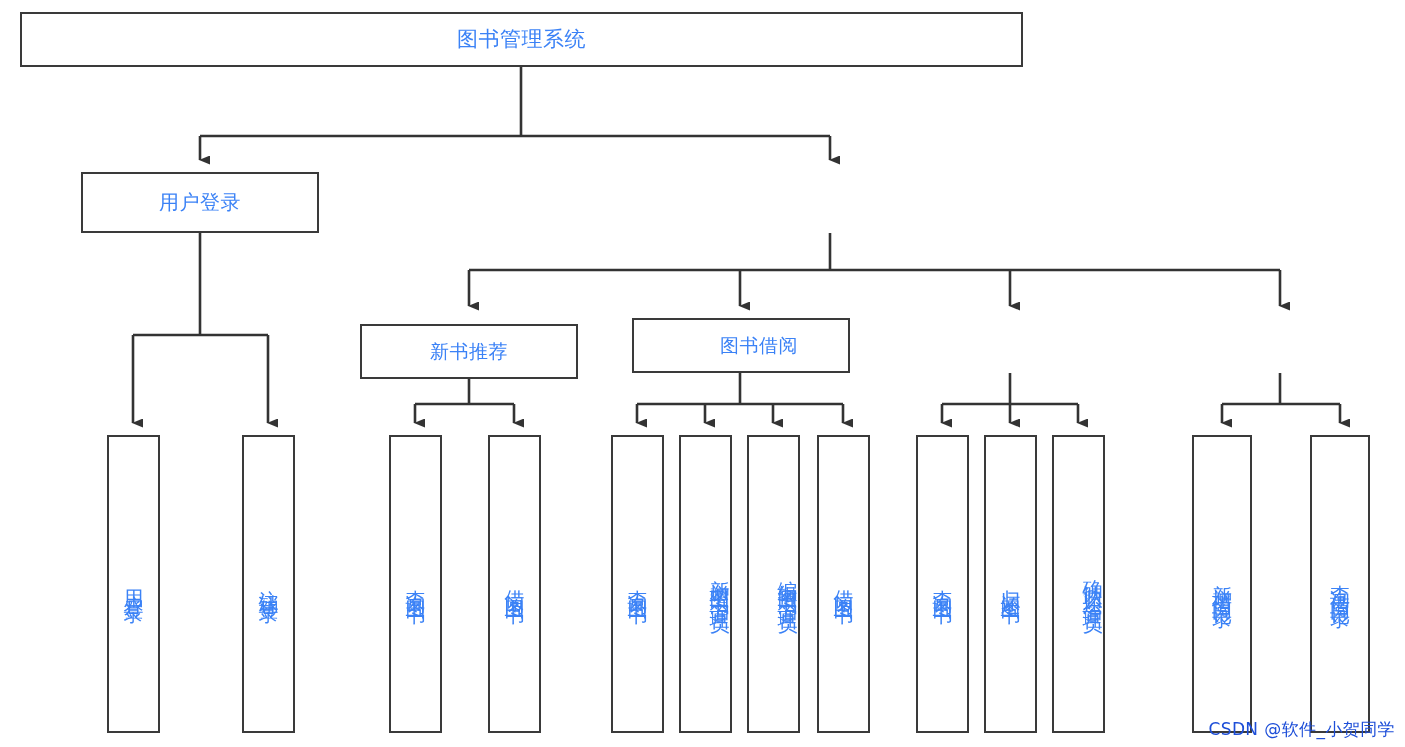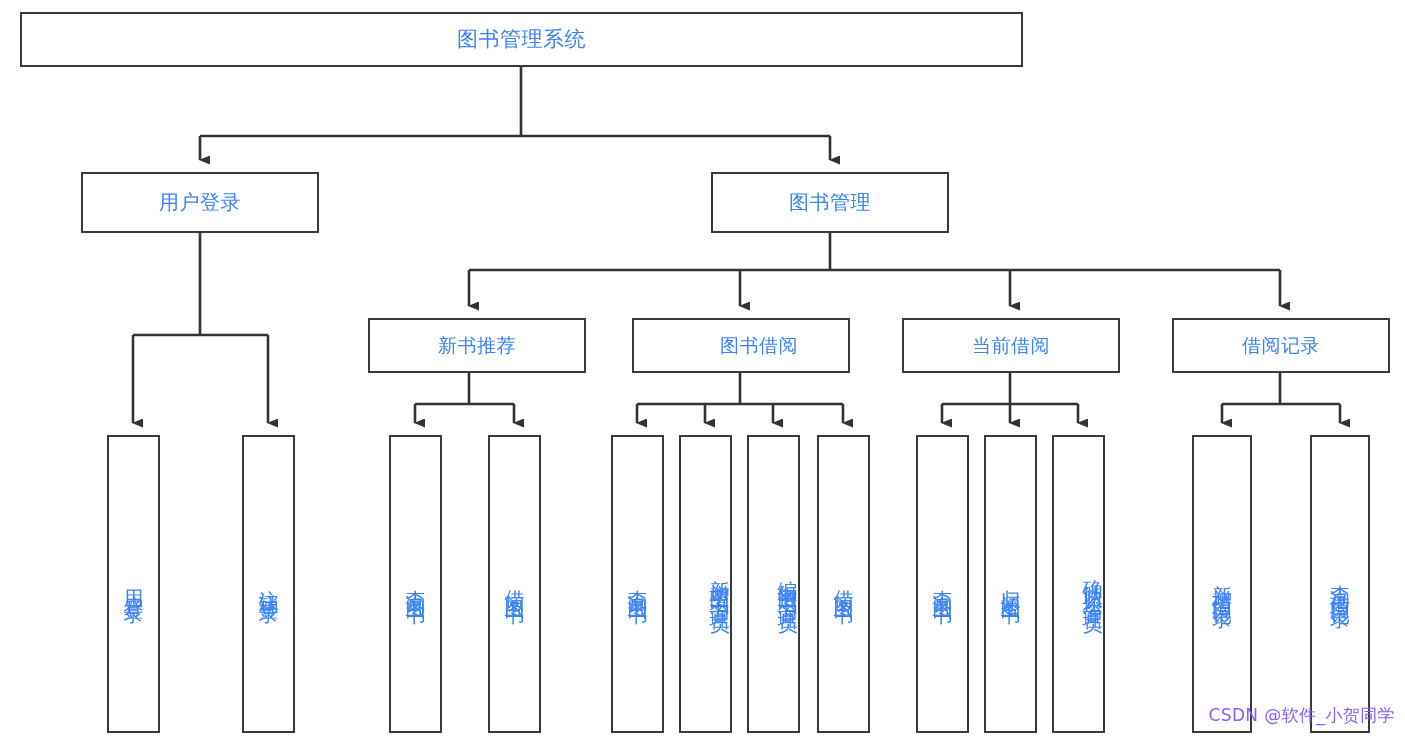--- a/index.html
+++ b/index.html
@@ -62,21 +62,21 @@
   #node-user-login { left: 81px;  top: 172px; }
   #node-book-mgmt  { left: 711px; top: 172px; }
 
   
   .node-l2 {
     width: 218px;
     height: 55px;
     top: 318px;
   }
   .node-l2 .node-label { font-size: 19px; }
-  #node-new-book-rec { left: 368px; }
+  #node-new-book-rec { left: 360px; margin-top: 6px; }
   #node-book-borrow  { left: 632px; padding-left: 36px; }
   #node-current-loan { left: 902px; }
   #node-loan-record  { left: 1172px; }
 
   
   .node-leaf {
     top: 435px;
     height: 298px;
     align-items: flex-start;
     padding-top: 0;
@@ -100,23 +100,23 @@
     padding-top: 4px;
     box-sizing: border-box;
   }
   .leaf-w53 { width: 53px; }
   .leaf-w60 { width: 60px; }
 
   
   #watermark {
     position: absolute;
     right: 10px;
-    bottom: 20px;
+    bottom: 6px;
     font-size: 17px;
-    color: #8b5cf6;
+    color: #1d4ed8;
     letter-spacing: 0.4px;
     z-index: 5;
     white-space: nowrap;
     margin-top: 46px;
   }
 </style>
 </head>
 <body>
 
 <div id="diagram-canvas">
@@ -171,36 +171,27 @@
     </g>
   </svg>
 
   <div class="node node-root" id="node-root">
     <span class="node-label">图书管理系统</span>
   </div>
 
   <div class="node node-l1" id="node-user-login">
     <span class="node-label">用户登录</span>
   </div>
-  <div class="node node-l1" id="node-book-mgmt">
-    <span class="node-label">图书管理</span>
-  </div>
 
   <div class="node node-l2" id="node-new-book-rec">
     <span class="node-label">新书推荐</span>
   </div>
   <div class="node node-l2" id="node-book-borrow">
     <span class="node-label">图书借阅</span>
   </div>
-  <div class="node node-l2" id="node-current-loan">
-    <span class="node-label">当前借阅</span>
-  </div>
-  <div class="node node-l2" id="node-loan-record">
-    <span class="node-label">借阅记录</span>
-  </div>
 
   <div class="node node-leaf leaf-w53" style="left:107px">
     <span class="node-label">用户登录</span>
   </div>
   <div class="node node-leaf leaf-w53" style="left:242px">
     <span class="node-label">注销登录</span>
   </div>
 
   <div class="node node-leaf leaf-w53" style="left:389px">
     <span class="node-label">查询图书</span>

